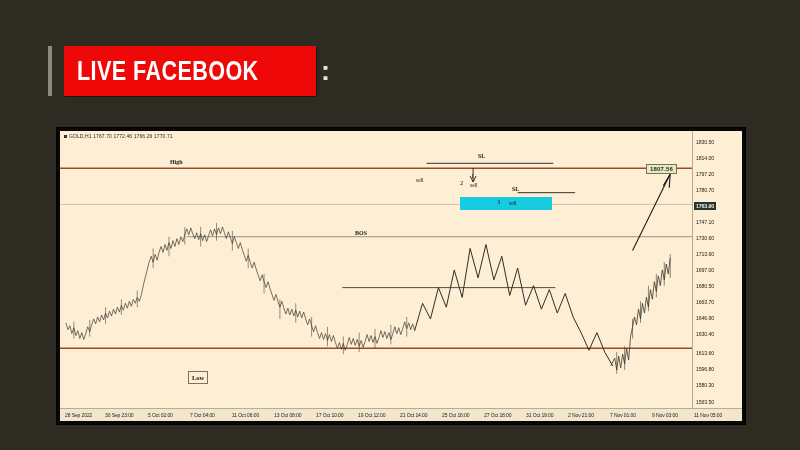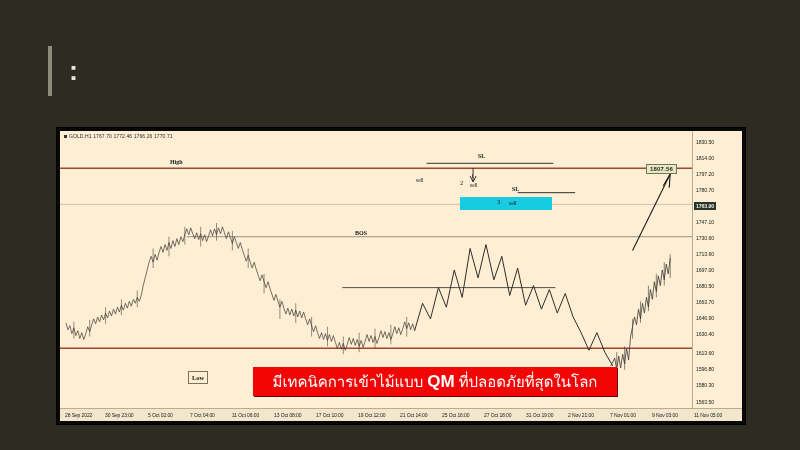--- a/index.html
+++ b/index.html
@@ -212,20 +212,23 @@
   }
   .red-banner .qm { font-weight: bold; font-size: 17px; padding: 0 4px; }
 </style>
 </head>
 <body>
 
 <div id="root">
 
   <div class="title-bar">
     <div class="title-tick"></div>
+    <div class="live-box">
+      <span class="live-text">LIVE FACEBOOK</span>
+    </div>
     <div class="colon">:</div>
   </div>
 
   <div class="chart-window">
     <div class="chart-inner">
 
       <div class="ohlc-label"><span class="ohlc-dot"></span><span>GOLD,H1  1767.70 1772.46 1766.26 1770.71</span></div>
 
       <div class="plot">
         <svg viewBox="0 0 638 283" preserveAspectRatio="none">
@@ -352,17 +355,14 @@
         <div class="time-tick" style="left:466px;">31 Oct 19:00</div>
         <div class="time-tick" style="left:508px;">2 Nov 21:00</div>
         <div class="time-tick" style="left:550px;">7 Nov 01:00</div>
         <div class="time-tick" style="left:592px;">9 Nov 03:00</div>
         <div class="time-tick" style="left:634px;">11 Nov 05:00</div>
       </div>
 
     </div>
   </div>
 
-  <div class="red-banner">
-    <span class="txt"><span>มีเทคนิคการเข้าไม้แบบ</span><span class="qm">QM</span><span>ที่ปลอดภัยที่สุดในโลก</span></span>
-  </div>
 
 </div>
 
 </body></html>

